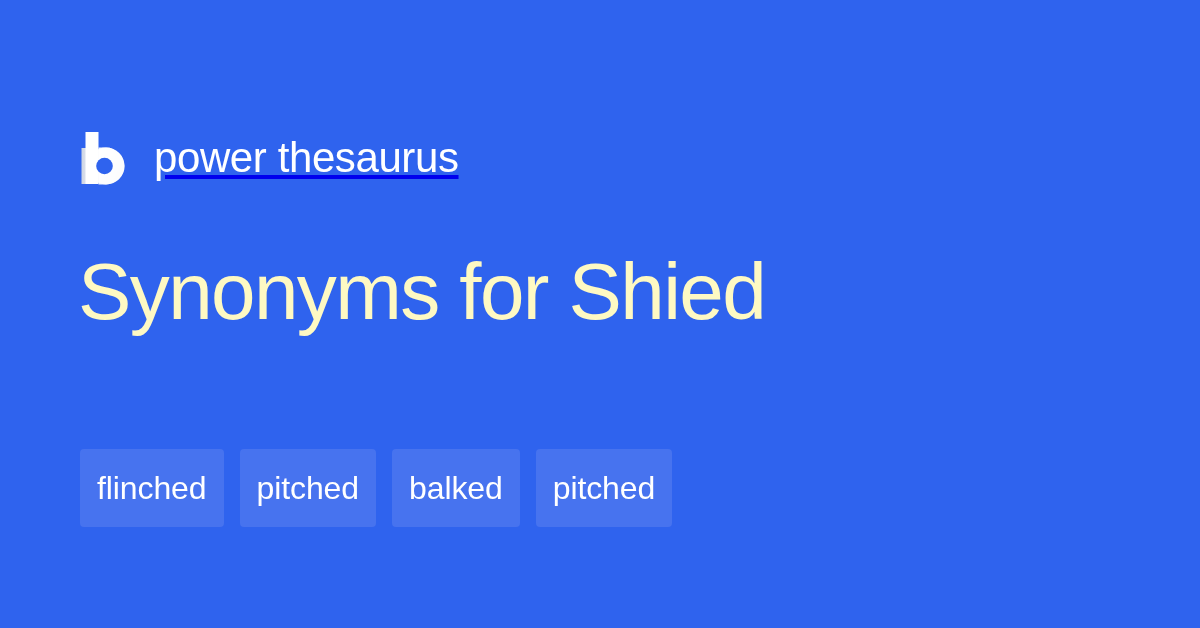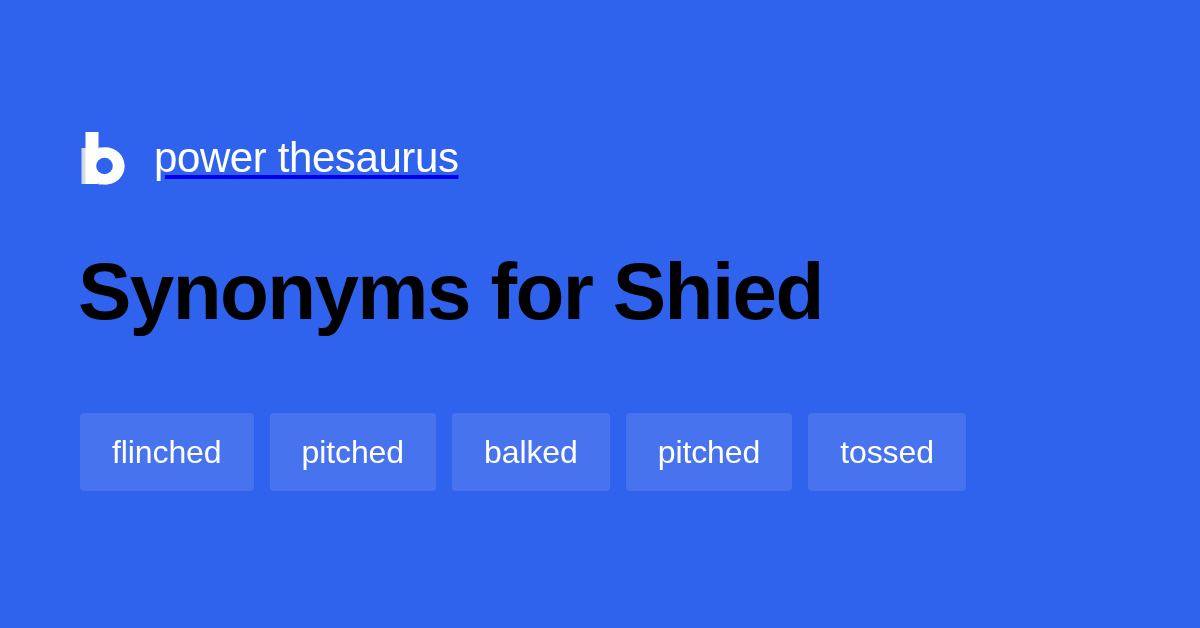--- a/index.html
+++ b/index.html
@@ -52,46 +52,47 @@
     white-space:nowrap;
   }
 
   
   .headline {
     position:absolute;
     left:78px;
     top:252px;
     font-size:80px;
     line-height:1;
-    font-weight:700;
+    font-weight:400;
     letter-spacing:-1.6px;
-    color:#000000;
+    color:#fef9c3;
     white-space:nowrap;
     text-align:right;
   }
 
   
   .chip-row {
     position:absolute;
     left:80px;
     top:413px;
     display:flex;
     flex-wrap:nowrap;
     align-items:stretch;
     gap:16px;
   }
 
   .chip {
     height:78px;
-    padding:0 32px;
+    padding:0 17px;
     background:#4773ef;
     border-radius:4px;
     display:flex;
     align-items:center;
     justify-content:center;
+    margin-top:36px;
   }
 
   .chip-label {
     font-size:32px;
     line-height:1;
     font-weight:400;
     letter-spacing:-0.1px;
     color:#ffffff;
     white-space:nowrap;
   }
@@ -143,19 +144,16 @@
     </div>
 
     <div class="chip">
       <span class="chip-label">balked</span>
     </div>
 
     <div class="chip">
       <span class="chip-label">pitched</span>
     </div>
 
-    <div class="chip">
-      <span class="chip-label">tossed</span>
-    </div>
 
   </div>
 
 </div>
 
 </body></html>

